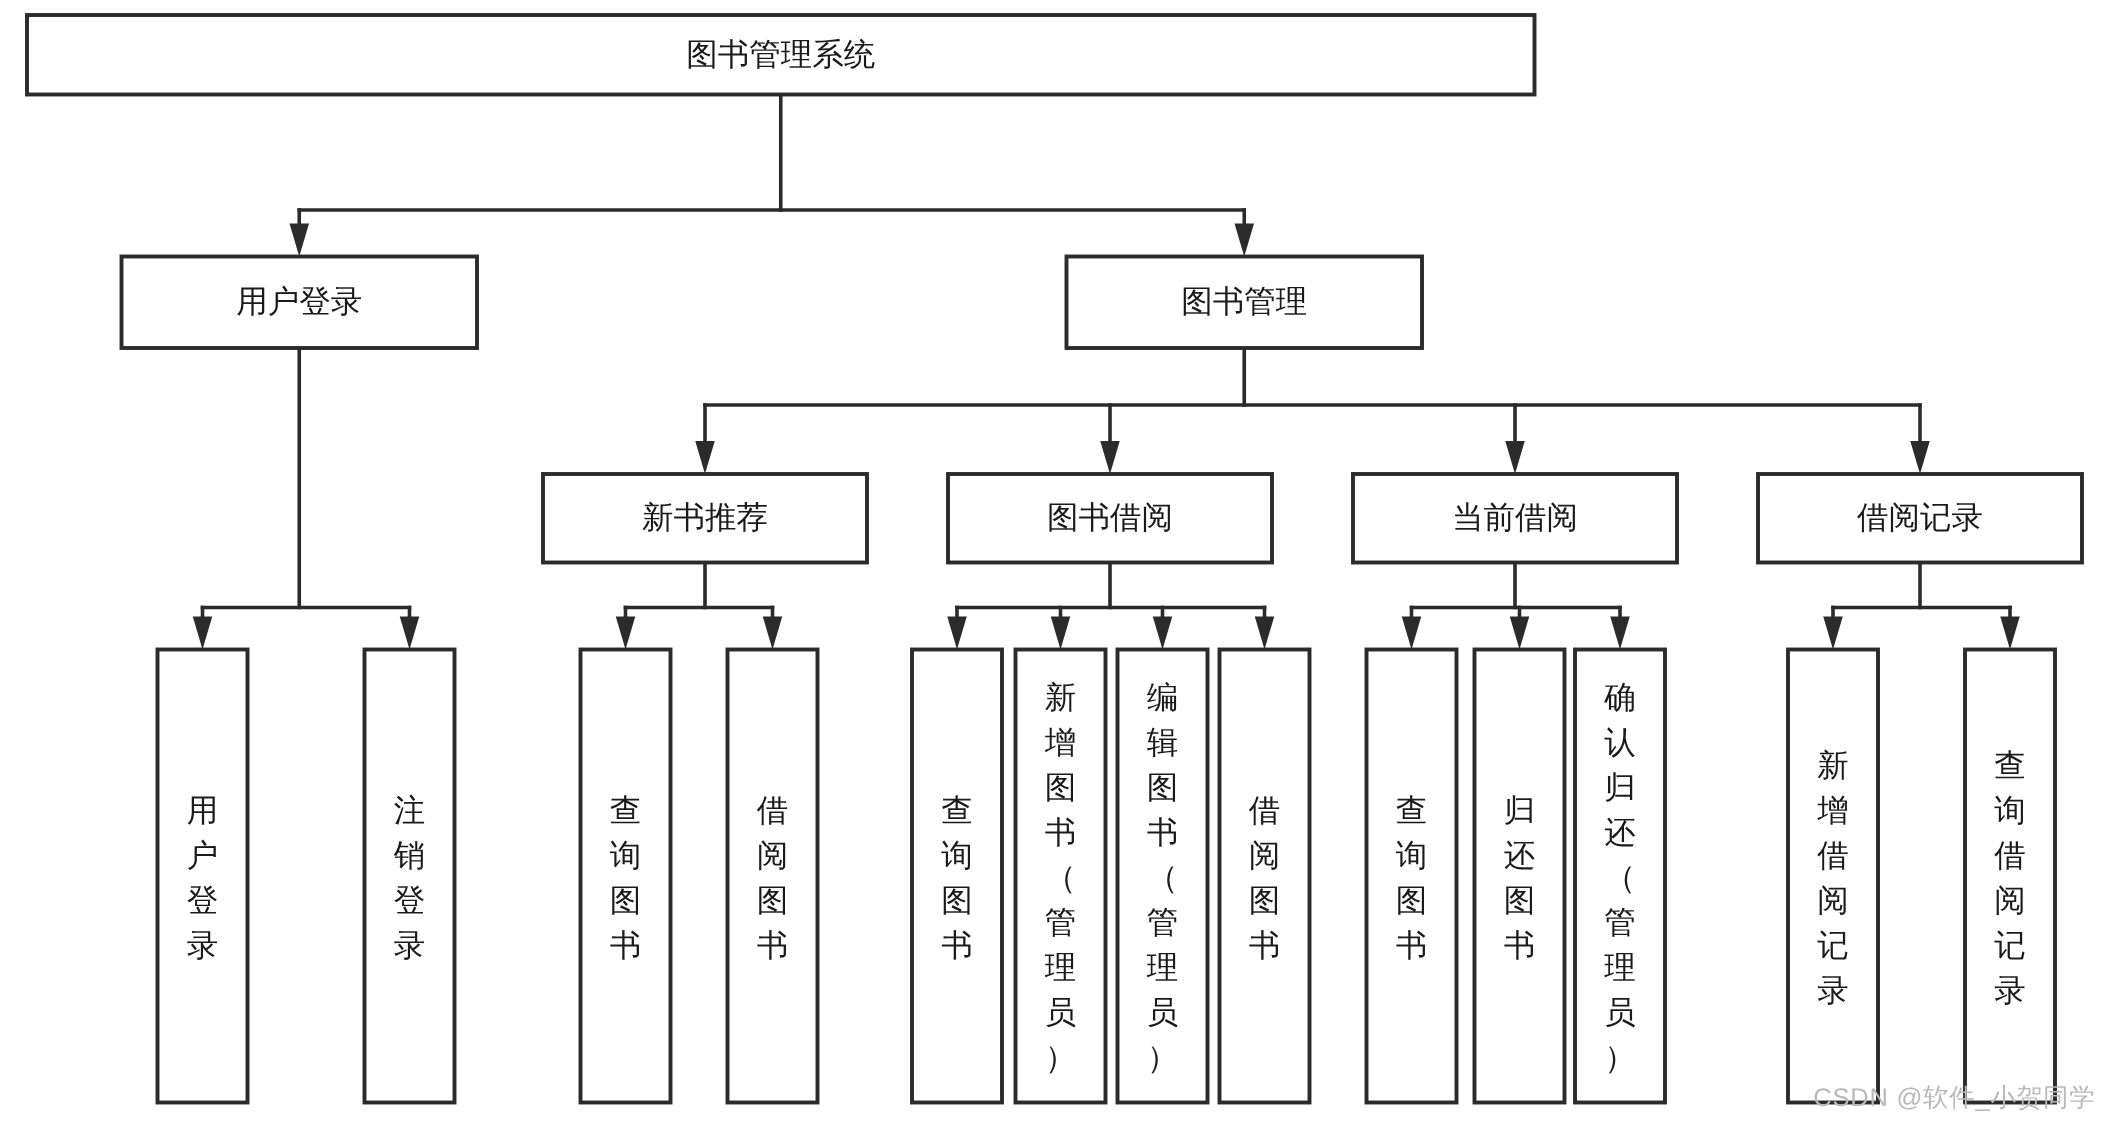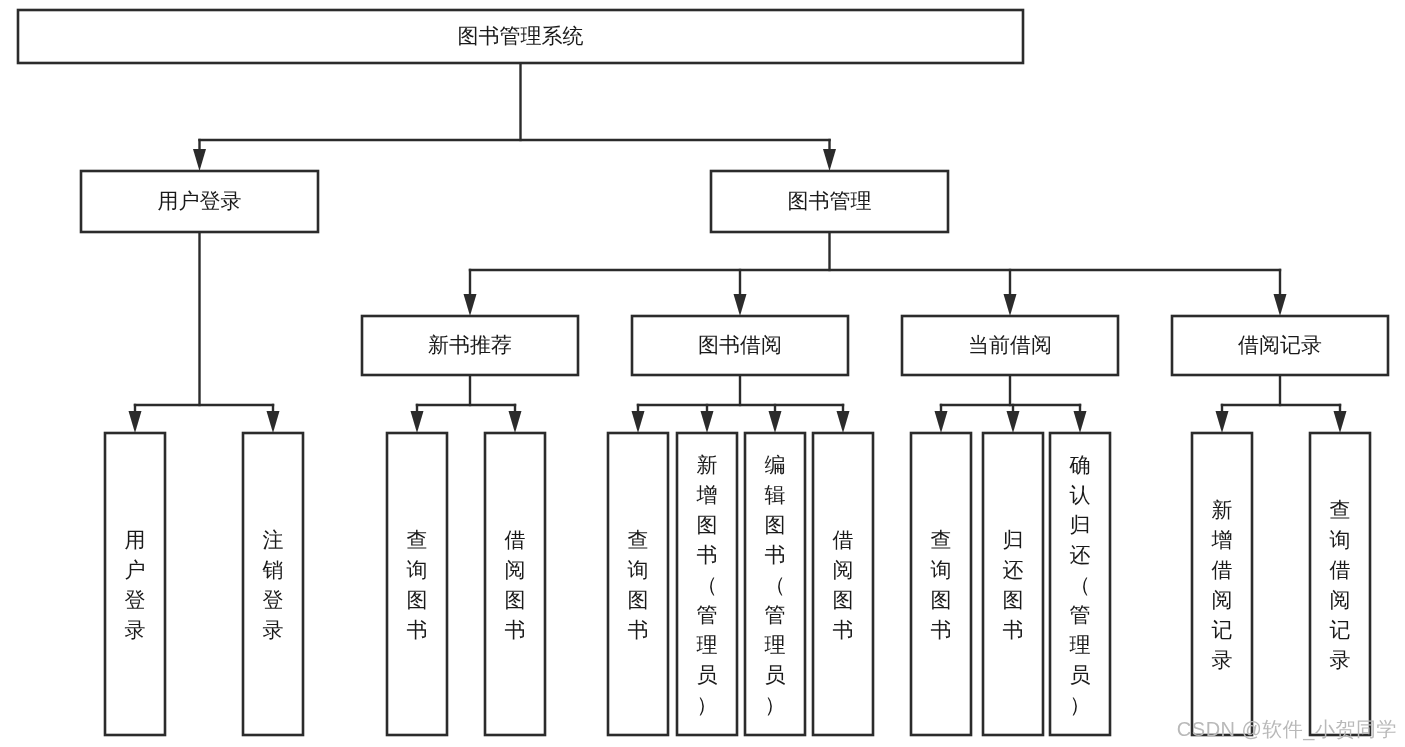--- a/index.html
+++ b/index.html
@@ -53,21 +53,21 @@
     font-size: 21px;
   }
   .node-label.vertical {
     font-size: 21px;
   }
   .watermark {
     position: absolute;
     right: 8px;
     bottom: 4px;
     color: #b9b9b9;
-    font-size: 20px;
+    font-size: 17px;
     font-family: "Liberation Sans", "DejaVu Sans", sans-serif;
     white-space: nowrap;
     letter-spacing: 0.5px;
     user-select: none;
   }
 </style>
 </head>
 <body>
 
 <div id="diagram-root">

